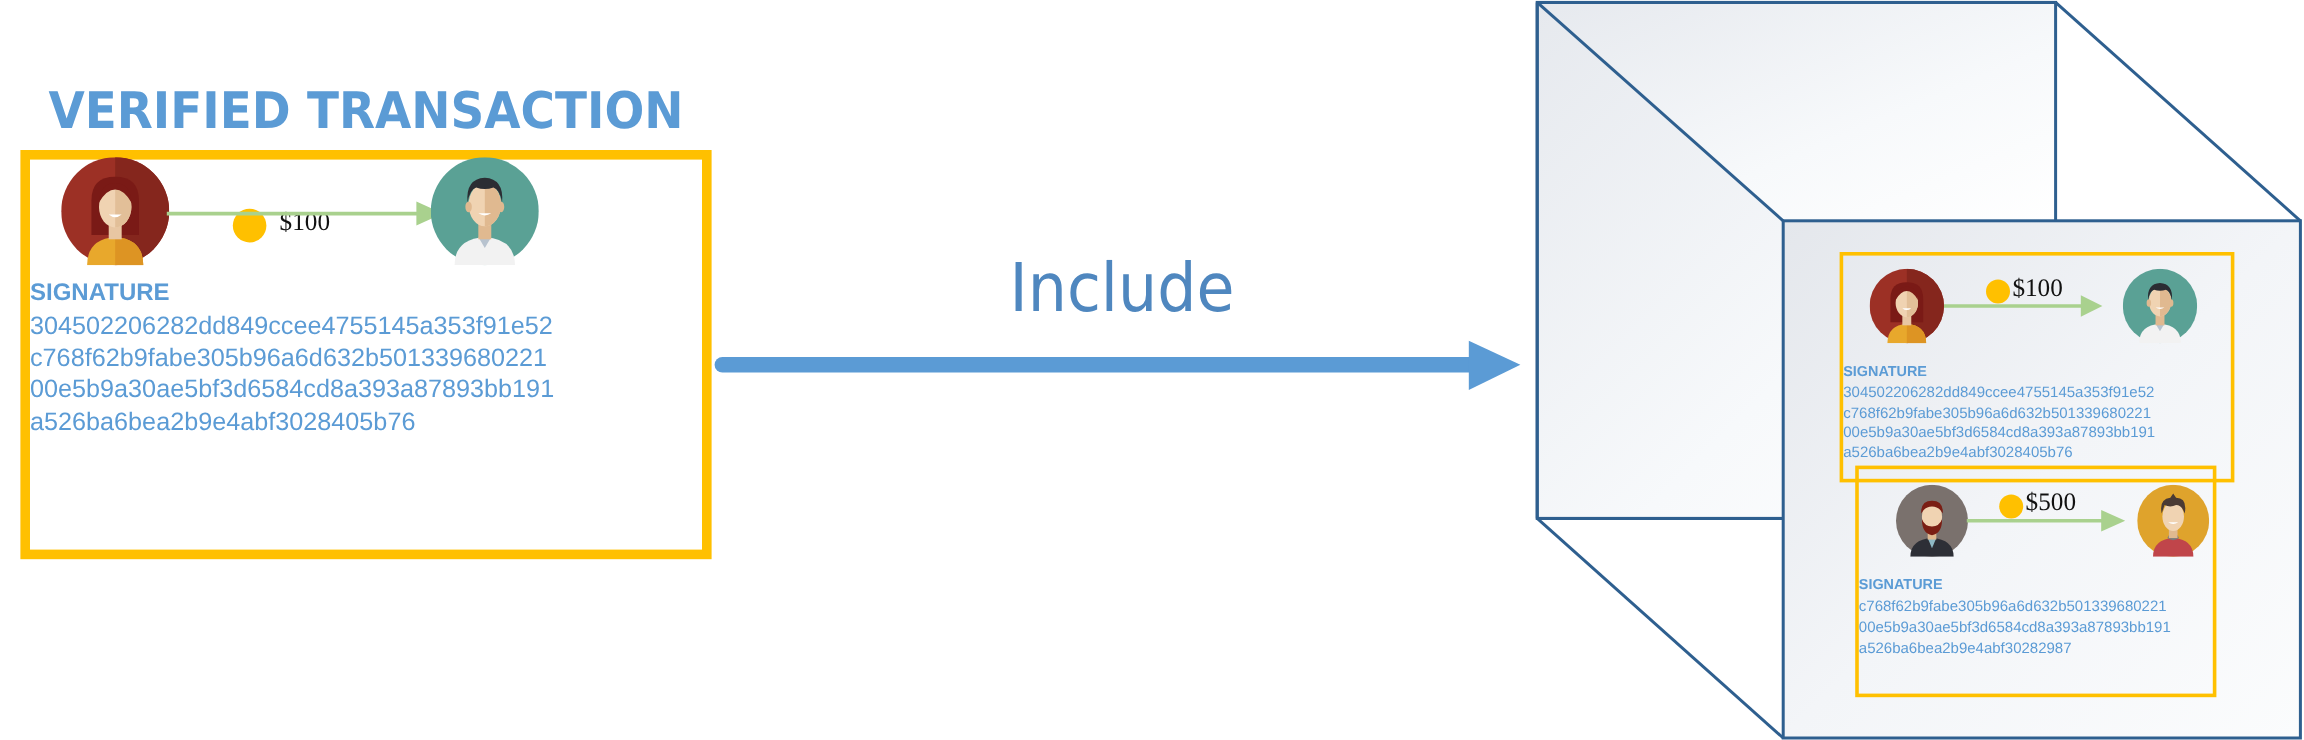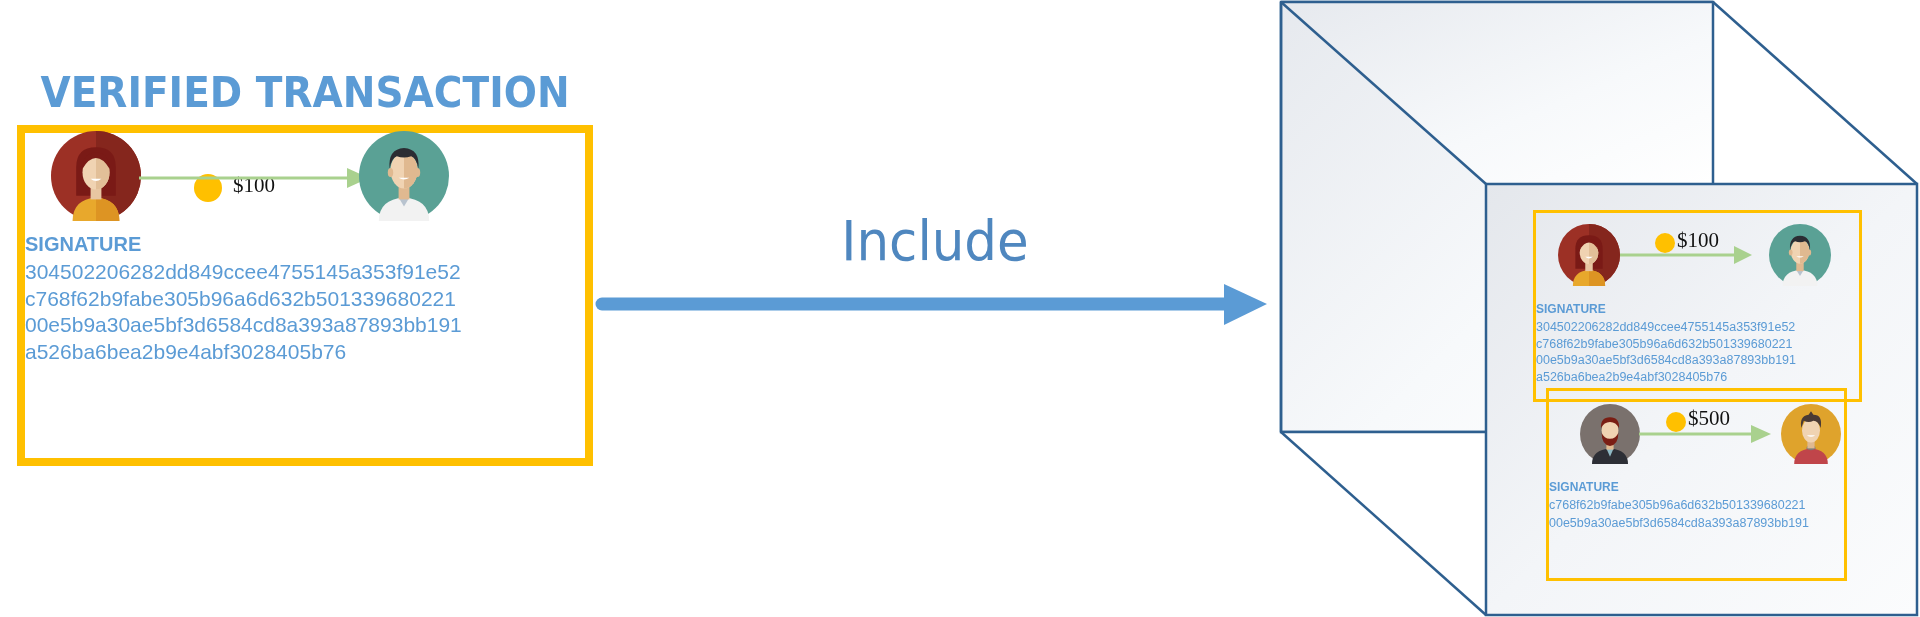--- a/index.html
+++ b/index.html
@@ -181,14 +181,15 @@
     <line x1="0" y1="10" x2="116" y2="10" stroke="#a9d18e" stroke-width="3"></line>
     <polygon points="112,1 132,10 112,19" fill="#a9d18e"></polygon>
   </svg>
   <svg style="left:232px; top:13px;" width="60" height="60">
     <use href="#av-young" width="60" height="60"></use>
   </svg>
   <div class="sig-label" style="top:89px; font-size:12px;">SIGNATURE</div>
   <div class="sig-lines" style="top:106px; font-size:12.5px; line-height:17.5px;">
     <div>c768f62b9fabe305b96a6d632b501339680221</div>
     <div>00e5b9a30ae5bf3d6584cd8a393a87893bb191</div>
+    <div>a526ba6bea2b9e4abf30282987</div>
   </div>
 </div>
 
 </body></html>

